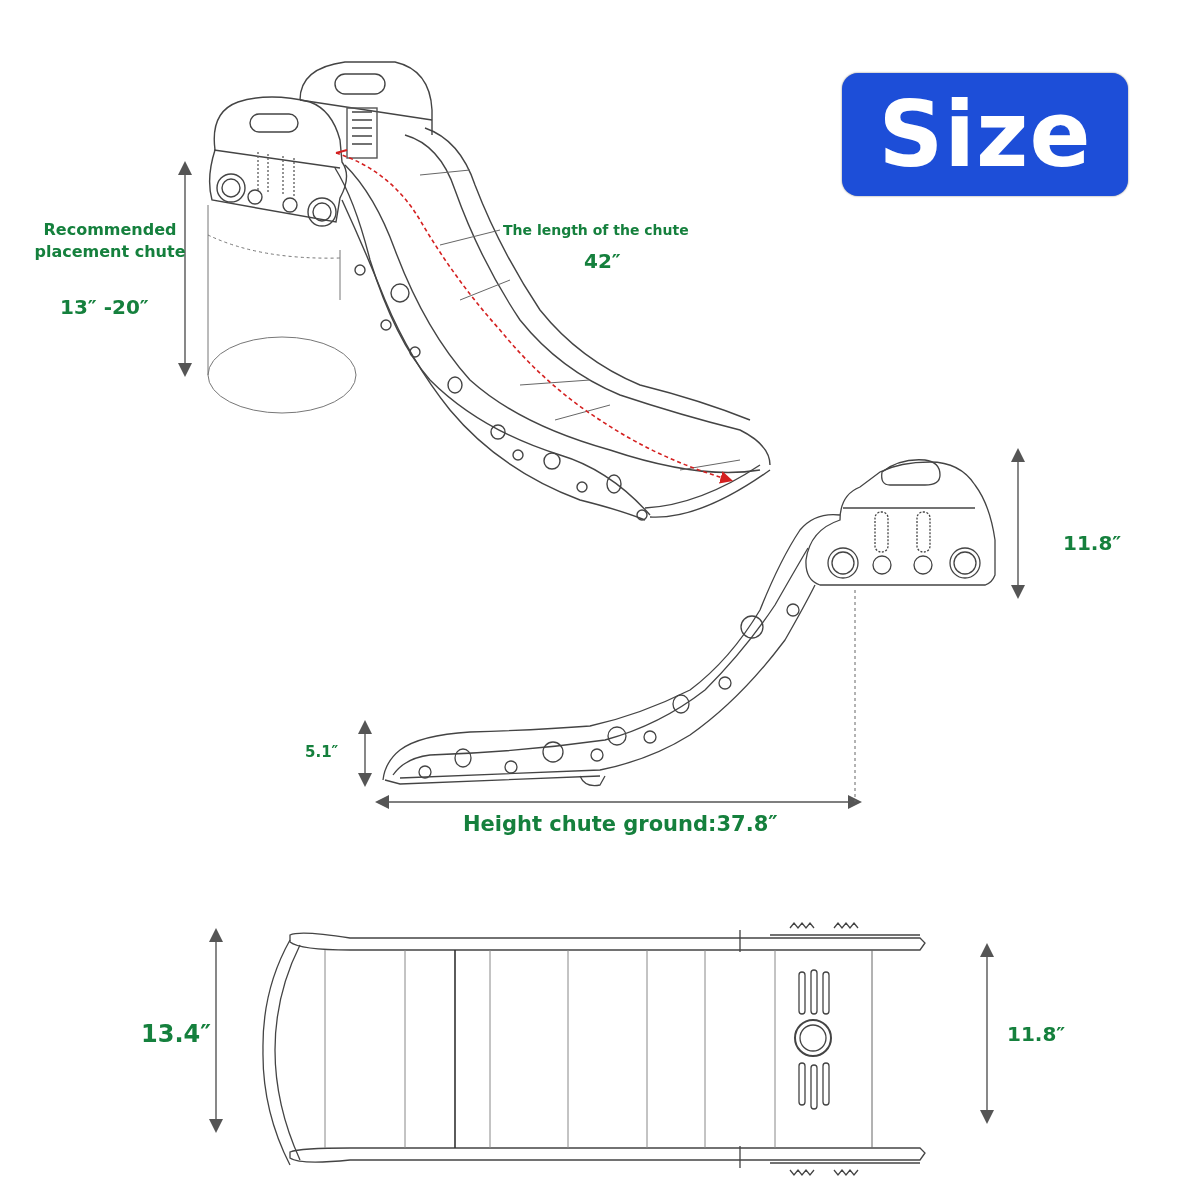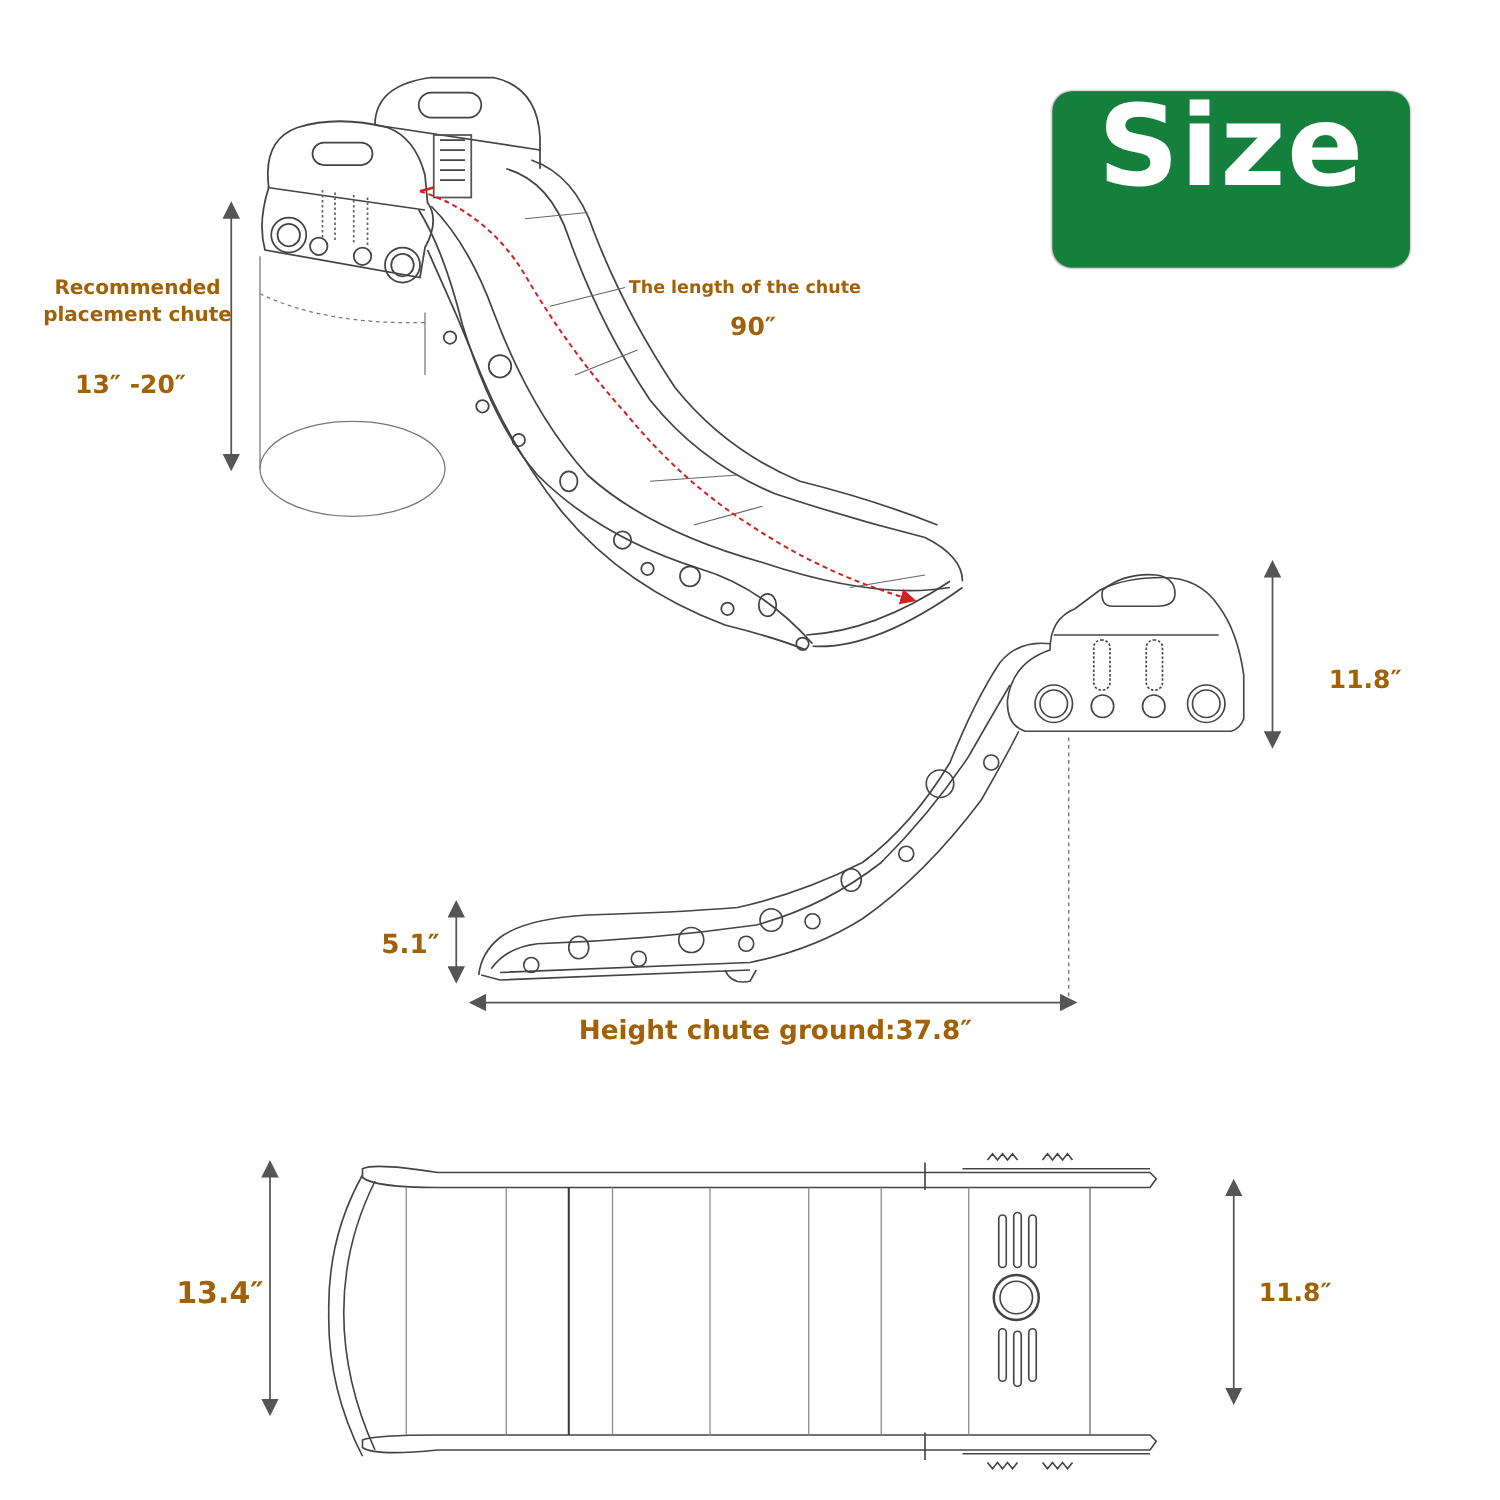--- a/index.html
+++ b/index.html
@@ -1,21 +1,21 @@
 <!DOCTYPE html>
 <html><head>
 <meta charset="utf-8">
 <style>
   html, body { margin: 0; padding: 0; background: #ffffff; }
   body { width: 1200px; height: 1200px; position: relative; overflow: hidden;
          font-family: "DejaVu Sans", sans-serif; color: #2b2b2b; }
-  .label { position: absolute; font-weight: bold; color: #a16207; white-space: nowrap; }
-  .size-badge { position: absolute; left: 842px; top: 73px; width: 286px; height: 141px;
-                background: #15803d; border-radius: 16px; box-shadow: 0 0 2px #777;
-                display: flex; justify-content: center; }
+  .label { position: absolute; font-weight: bold; color: #15803d; white-space: nowrap; }
+  .size-badge { position: absolute; left: 842px; top: 73px; width: 286px; height: 123px;
+                background: #1d4ed8; border-radius: 16px; box-shadow: 0 0 2px #777;
+                display: flex; align-items: center; justify-content: center; }
   .size-badge span { color: #ffffff; font-weight: bold; font-size: 90px; letter-spacing: 1px;
                      font-family: "DejaVu Sans", sans-serif; line-height: 1; }
   svg.drawing { position: absolute; left: 0; top: 0; }
   .center { text-align: center; }
 </style>
 </head>
 <body>
 
 <div class="size-badge">
   <span>Size</span>
@@ -168,20 +168,20 @@
   <line x1="987" y1="950" x2="987" y2="1117" stroke="#555" stroke-width="1.4" marker-start="url(#arrowDim)" marker-end="url(#arrowDim)"></line>
 </svg>
 
 <div class="label center" style="left:28px; top:219px; width:164px; font-size:16px; line-height:22px;">
   <div>Recommended</div>
   <div>placement chute</div>
 </div>
 <div class="label" style="left:60px; top:268px; font-size:20px;margin-top:27px;">13″  -20″</div>
 
 <div class="label" style="left:503px; top:222px; font-size:14px;">The length of the chute</div>
-<div class="label" style="left:584px; top:249px; font-size:20px;">90″</div>
+<div class="label" style="left:584px; top:249px; font-size:20px;">42″</div>
 
 <div class="label" style="left:1063px; top:531px; font-size:20px;">11.8″</div>
-<div class="label" style="left:305px; top:743px; font-size:21px;">5.1″</div>
+<div class="label" style="left:305px; top:743px; font-size:15px;">5.1″</div>
 <div class="label" style="left:463px; top:812px; font-size:21px;">Height chute ground:37.8″</div>
 
 <div class="label" style="left:141px; top:1020px; font-size:24px;">13.4″</div>
 <div class="label" style="left:1007px; top:1022px; font-size:20px;">11.8″</div>
 
 </body></html>

